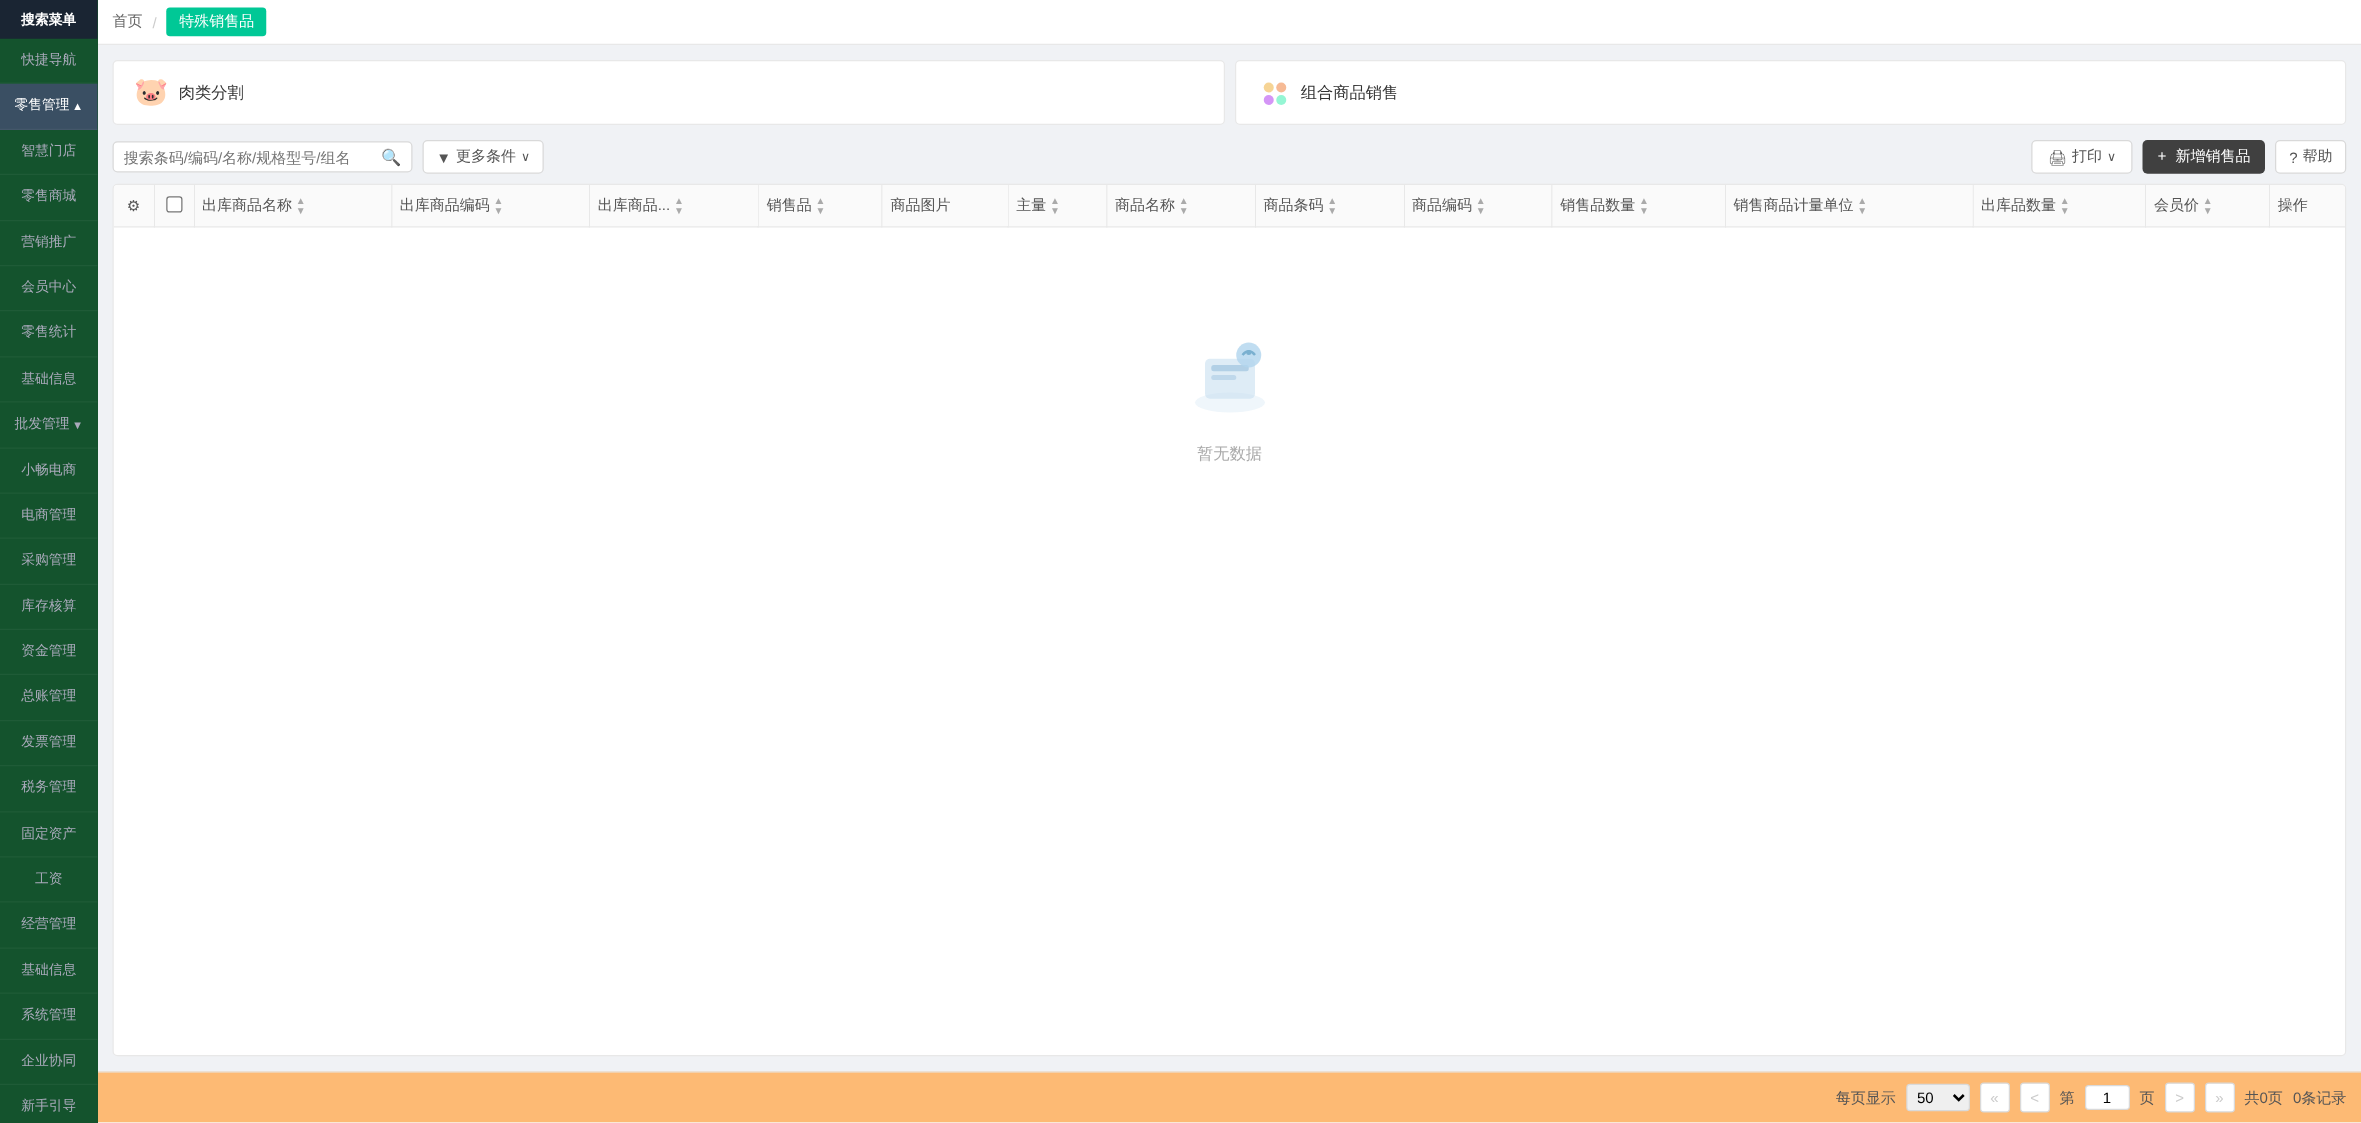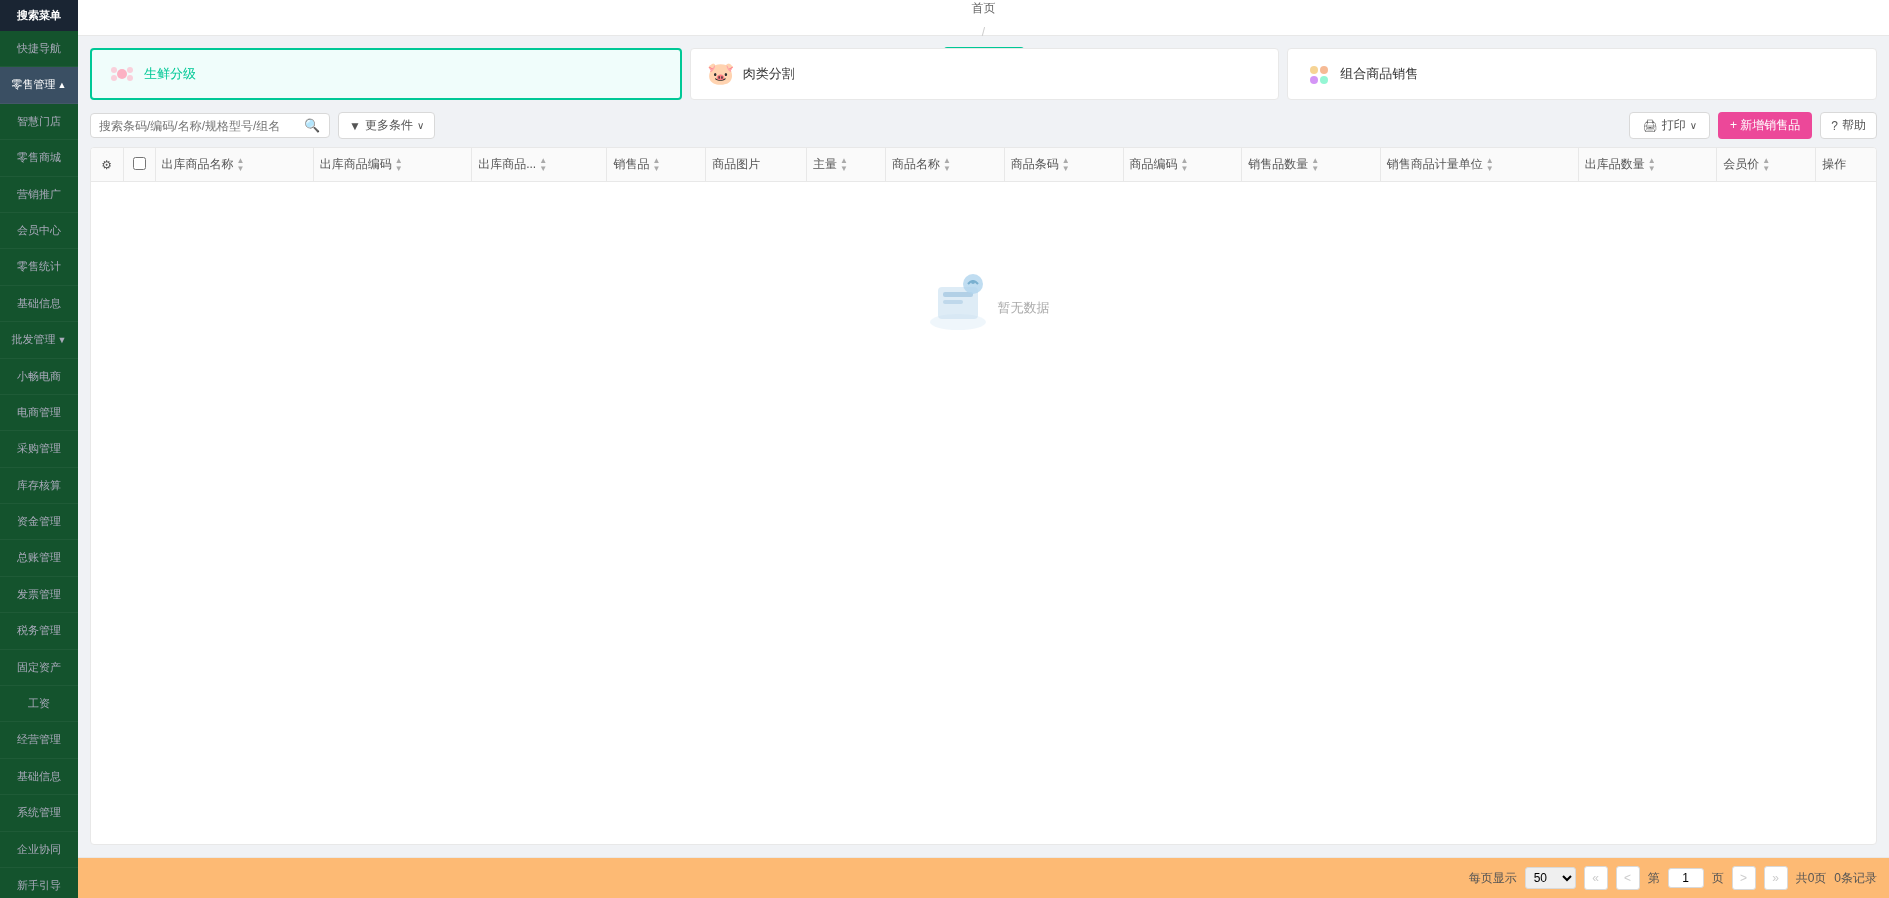--- a/index.html
+++ b/index.html
@@ -51,21 +51,20 @@
     
     .top-bar {
       background: #fff;
       border-bottom: 1px solid #e8e8e8;
       display: flex;
       align-items: center;
       padding: 0 12px;
       height: 36px;
       gap: 8px;
       flex-shrink: 0;
-      flex-direction: column;
     }
     .breadcrumb-item {
       color: #666;
       font-size: 12px;
       cursor: pointer;
     }
     .breadcrumb-item.active {
       background: #00c896;
       color: #fff;
       padding: 3px 10px;
@@ -180,27 +179,28 @@
       padding: 4px 12px;
       background: #fff;
       cursor: pointer;
       font-size: 12px;
       color: #555;
     }
     .btn-new {
       display: flex;
       align-items: center;
       gap: 4px;
-      background: #ec4899;
+      background: #404040;
       color: #fff;
       border: none;
       border-radius: 4px;
       padding: 5px 12px;
       cursor: pointer;
       font-size: 12px;
+      font-family: Liberation Mono, monospace;
     }
     .btn-help {
       display: flex;
       align-items: center;
       gap: 4px;
       border: 1px solid #d9d9d9;
       border-radius: 4px;
       padding: 4px 10px;
       background: #fff;
       cursor: pointer;
@@ -235,21 +235,21 @@
       top: 0;
       z-index: 1;
     }
     thead th:last-child { border-right: none; }
     .th-sort { display: flex; align-items: center; gap: 3px; }
     .sort-arrows { display: flex; flex-direction: column; font-size: 8px; color: #aaa; line-height: 1; }
 
     
     .empty-state {
       display: flex;
-      flex-direction: row;
+      flex-direction: column;
       align-items: center;
       justify-content: center;
       padding: 80px 0;
     }
     .empty-icon {
       width: 80px;
       height: 80px;
       margin-bottom: 12px;
     }
     .empty-text {
@@ -345,32 +345,20 @@
 
   <div class="top-bar">
     <span class="breadcrumb-item">首页</span>
     <span class="breadcrumb-sep">/</span>
     <span class="breadcrumb-item active">特殊销售品</span>
   </div>
 
   <div class="content">
 
     <div class="tabs-row">
-      <div class="tab-card active">
-        <div class="tab-card-icon">
-          <svg width="28" height="28" viewBox="0 0 28 28" fill="none">
-            <circle cx="14" cy="14" r="5" fill="#ff9eb5" opacity="0.8"></circle>
-            <circle cx="6" cy="10" r="3" fill="#ffb3c6" opacity="0.6"></circle>
-            <circle cx="22" cy="10" r="3" fill="#ffb3c6" opacity="0.6"></circle>
-            <circle cx="6" cy="18" r="3" fill="#ffb3c6" opacity="0.6"></circle>
-            <circle cx="22" cy="18" r="3" fill="#ffb3c6" opacity="0.6"></circle>
-          </svg>
-        </div>
-        <span class="tab-card-label">生鲜分级</span>
-      </div>
 
       <div class="tab-card">
         <div class="tab-card-icon" style="font-size:22px;">🐷</div>
         <span class="tab-card-label">肉类分割</span>
       </div>
 
 
       <div class="tab-card">
         <div class="tab-card-icon">
           <svg width="28" height="28" viewBox="0 0 28 28" fill="none">

